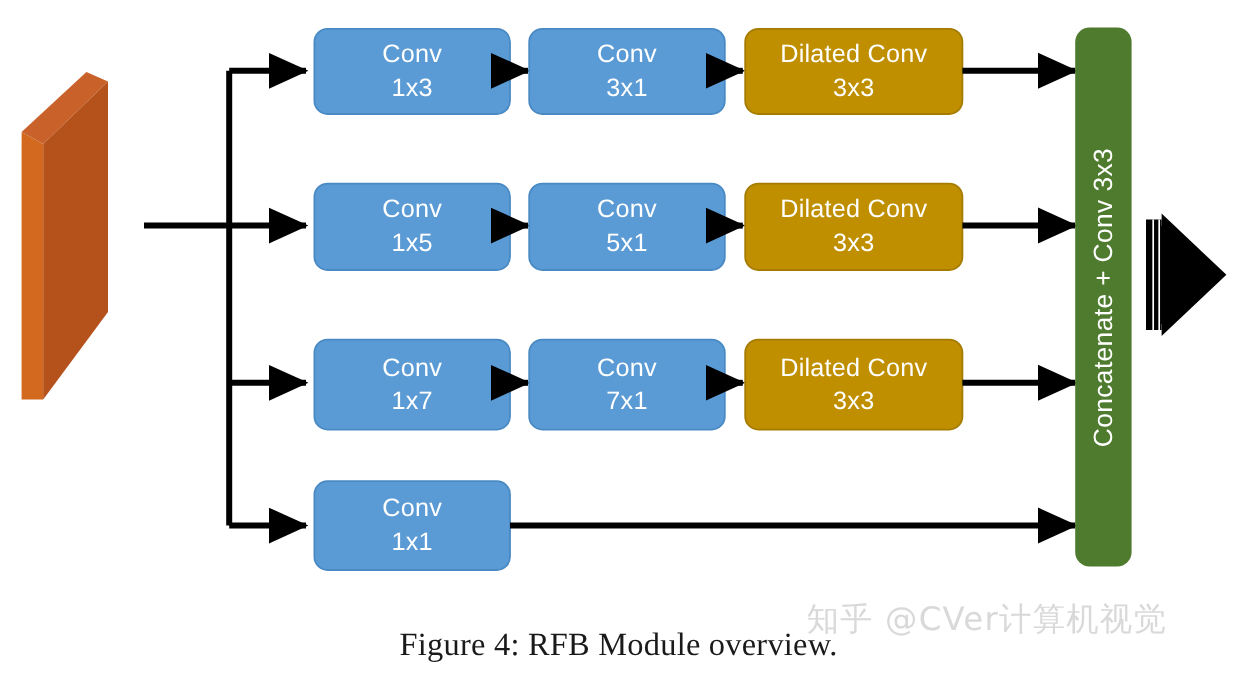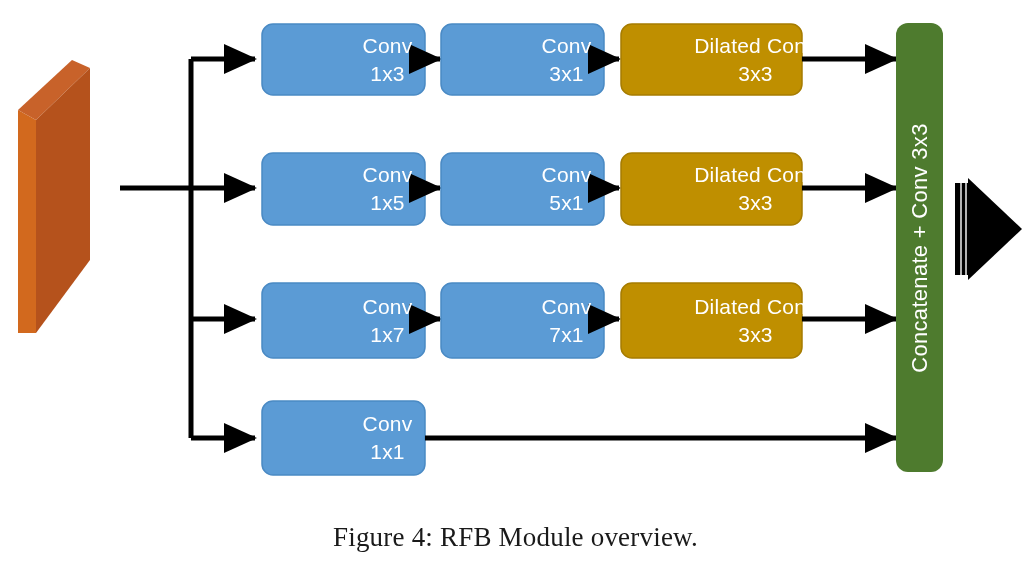--- a/index.html
+++ b/index.html
@@ -30,21 +30,20 @@
     flex-direction: column;
     align-items: center;
     justify-content: center;
     color: #ffffff;
     font-family: "Liberation Sans", sans-serif;
     font-size: 21px;
     line-height: 1.32;
     letter-spacing: 0.2px;
     text-align: right;
     pointer-events: none;
-    margin-left: 44px;
   }
   .node-label .l1,
   .node-label .l2 { display: block; }
 
   .vbar-label {
     position: absolute;
     color: #ffffff;
     font-family: "Liberation Sans", sans-serif;
     font-size: 22px;
     letter-spacing: 0.3px;
@@ -189,14 +188,15 @@
   </div>
 
   <div class="node-label" style="left:262px; top:401px; width:163px; height:74px;">
     <span class="l1">Conv</span>
     <span class="l2">1x1</span>
   </div>
 
   <div class="vbar-label" style="left:693px; top:234px; width:453px; height:28px; line-height:28px;">Concatenate + Conv 3x3</div>
 
   <div id="caption">Figure 4: RFB Module overview.</div>
+  <div id="watermark">知乎 @CVer计算机视觉</div>
 
 </div>
 
 </body></html>

